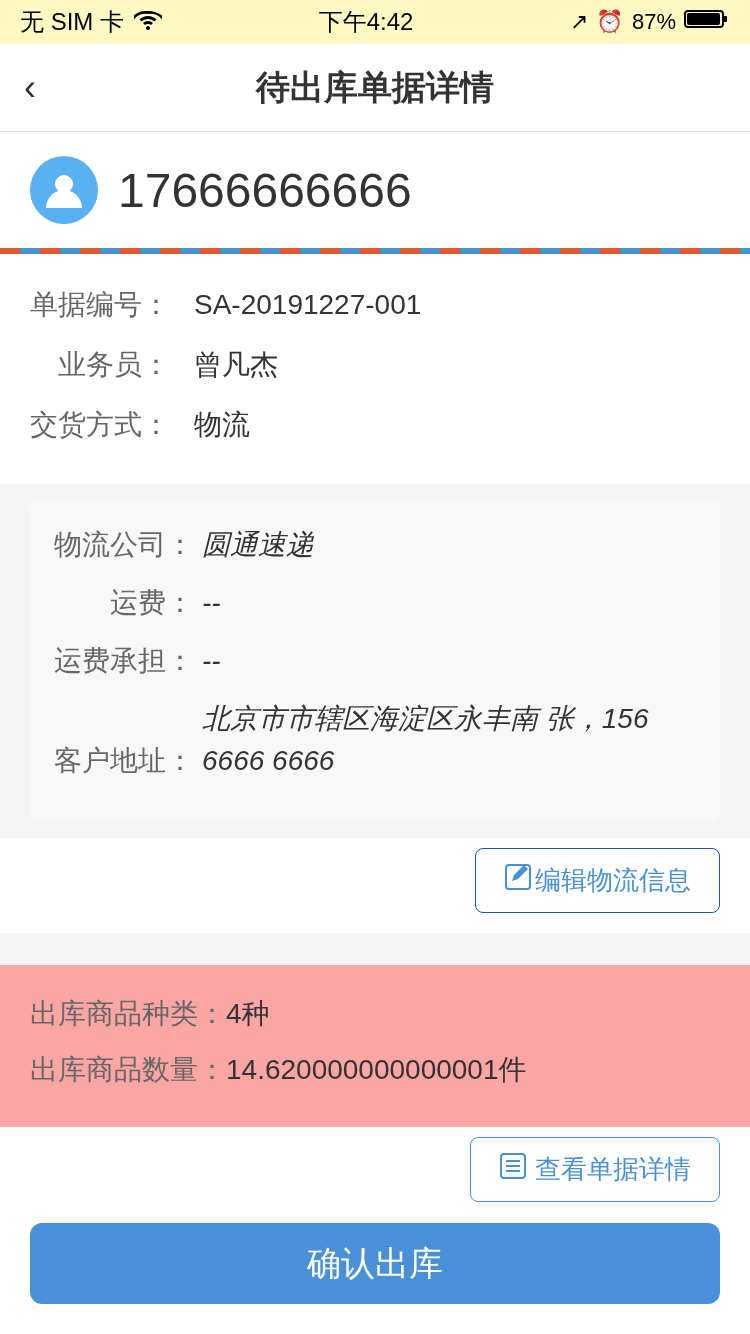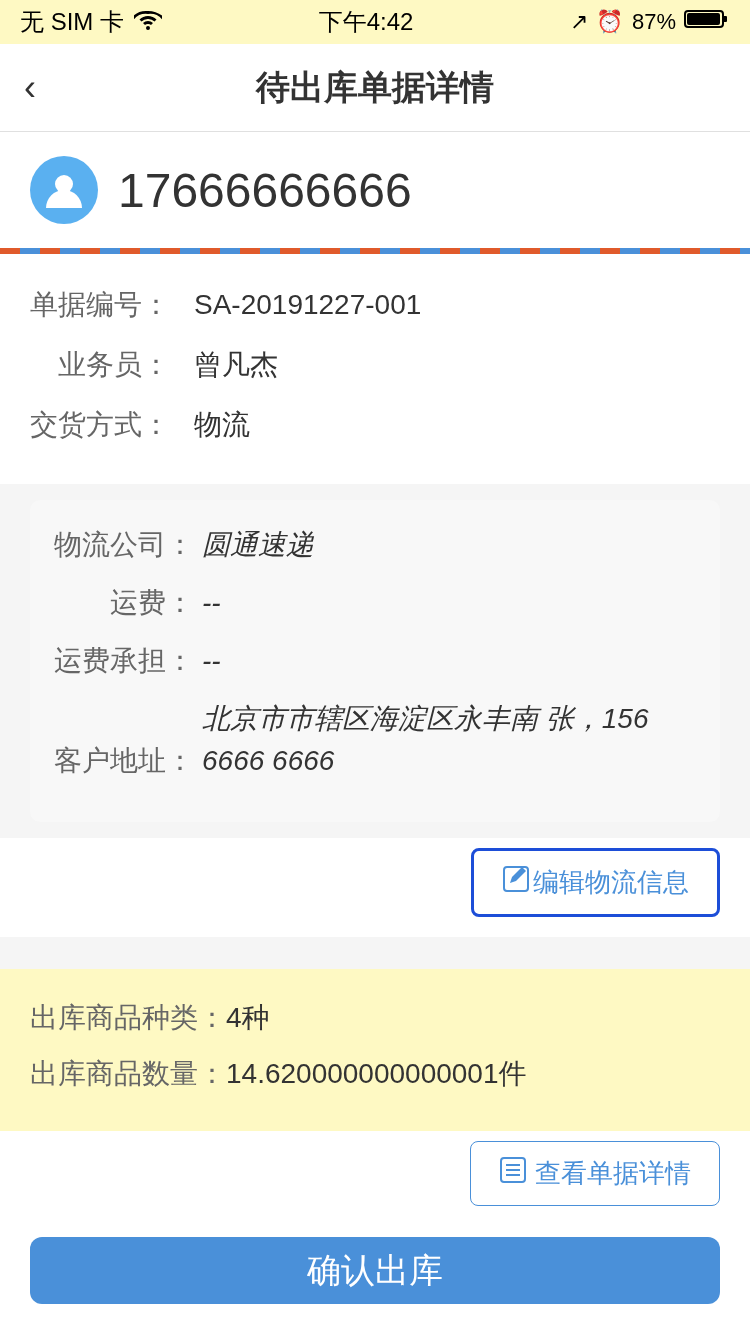--- a/index.html
+++ b/index.html
@@ -169,36 +169,36 @@
     }
 
     
     .edit-logistics-btn {
       display: flex;
       justify-content: flex-end;
       padding: 10px 30px 20px 30px;
       background: #fff;
     }
     .btn-edit {
-      border: 3px solid #1d4ed8;
+      border: 1px solid #1d4ed8;
       color: #4a90d9;
       background: #fff;
       border-radius: 8px;
       padding: 14px 28px;
       font-size: 26px;
       display: flex;
       align-items: center;
       gap: 3px;
       cursor: pointer;
       justify-content: space-between;
     }
 
     
     .goods-section {
-      background: #fef9c3;
+      background: #fca5a5;
       padding: 30px 16px 20px 30px;
       margin-top: 16px;
     }
     .goods-row {
       display: flex;
       align-items: center;
       margin-bottom: 18px;
     }
     .goods-label {
       color: #666;
@@ -241,21 +241,21 @@
     .confirm-btn-container {
       position: fixed;
       bottom: 0;
       left: 0;
       width: 750px;
       background: #fff;
       padding: 16px 30px 30px 30px;
     }
     .confirm-btn {
       width: 100%;
-      height: 67px;
+      height: 81px;
       background: #4a90d9;
       color: #fff;
       font-size: 34px;
       font-weight: 500;
       border: none;
       border-radius: 12px;
       cursor: pointer;
       display: flex;
       align-items: center;
       justify-content: center;

